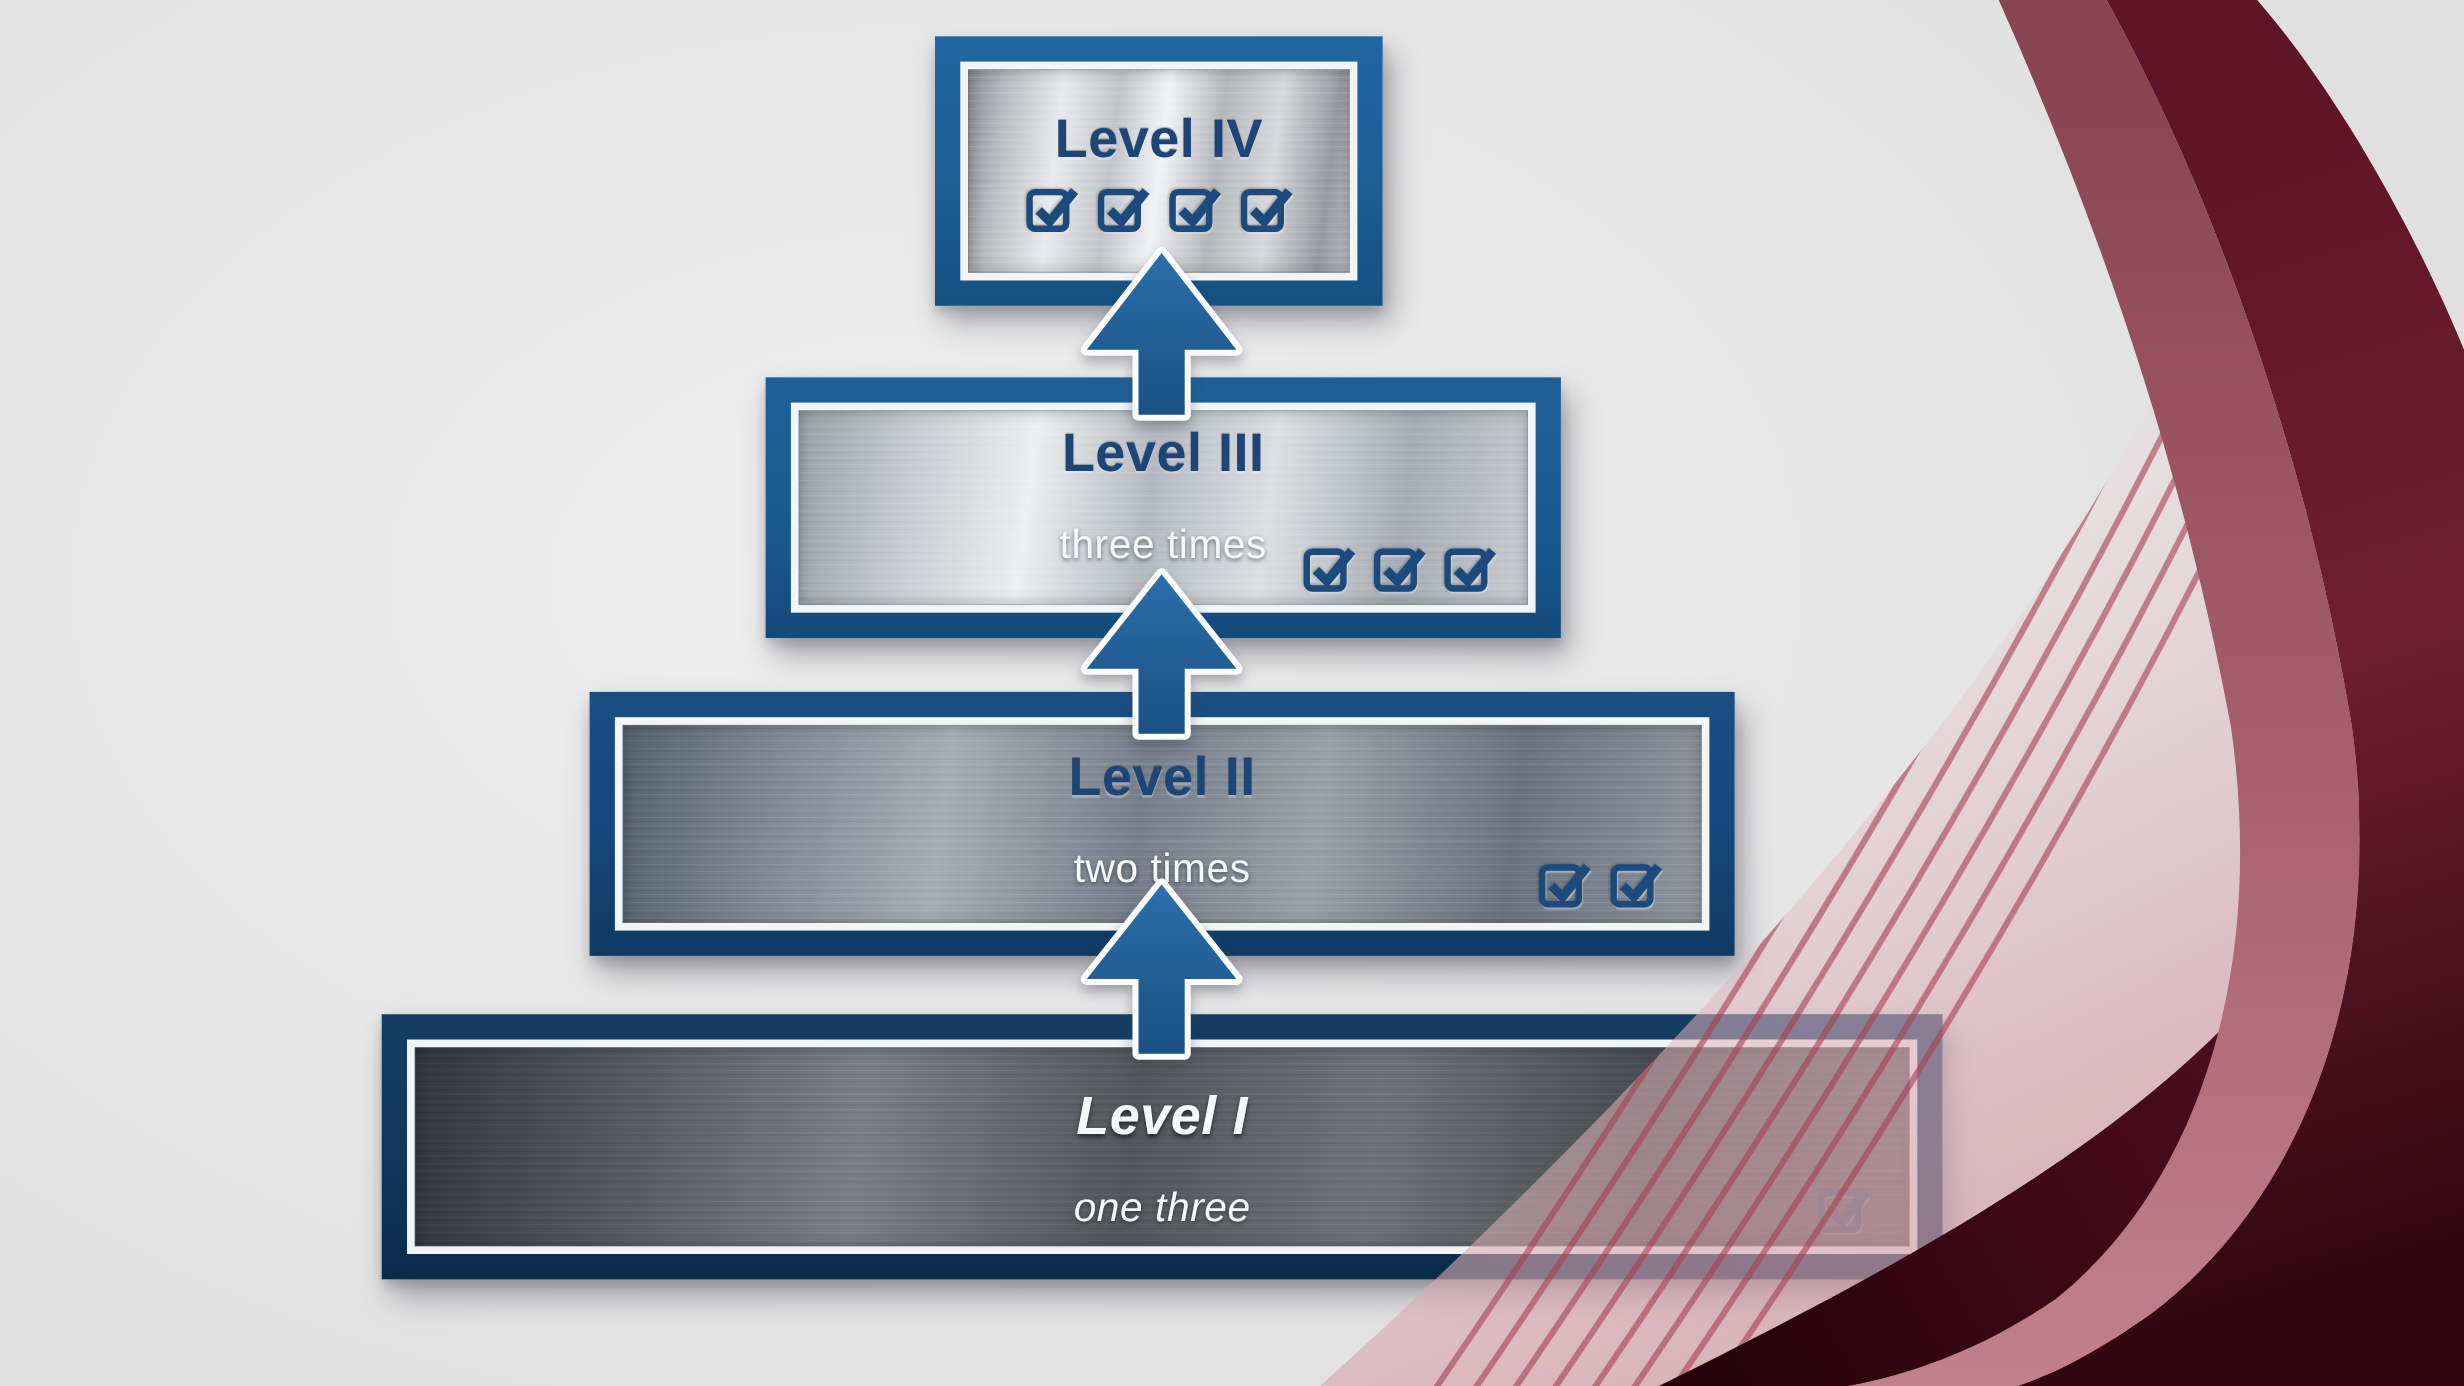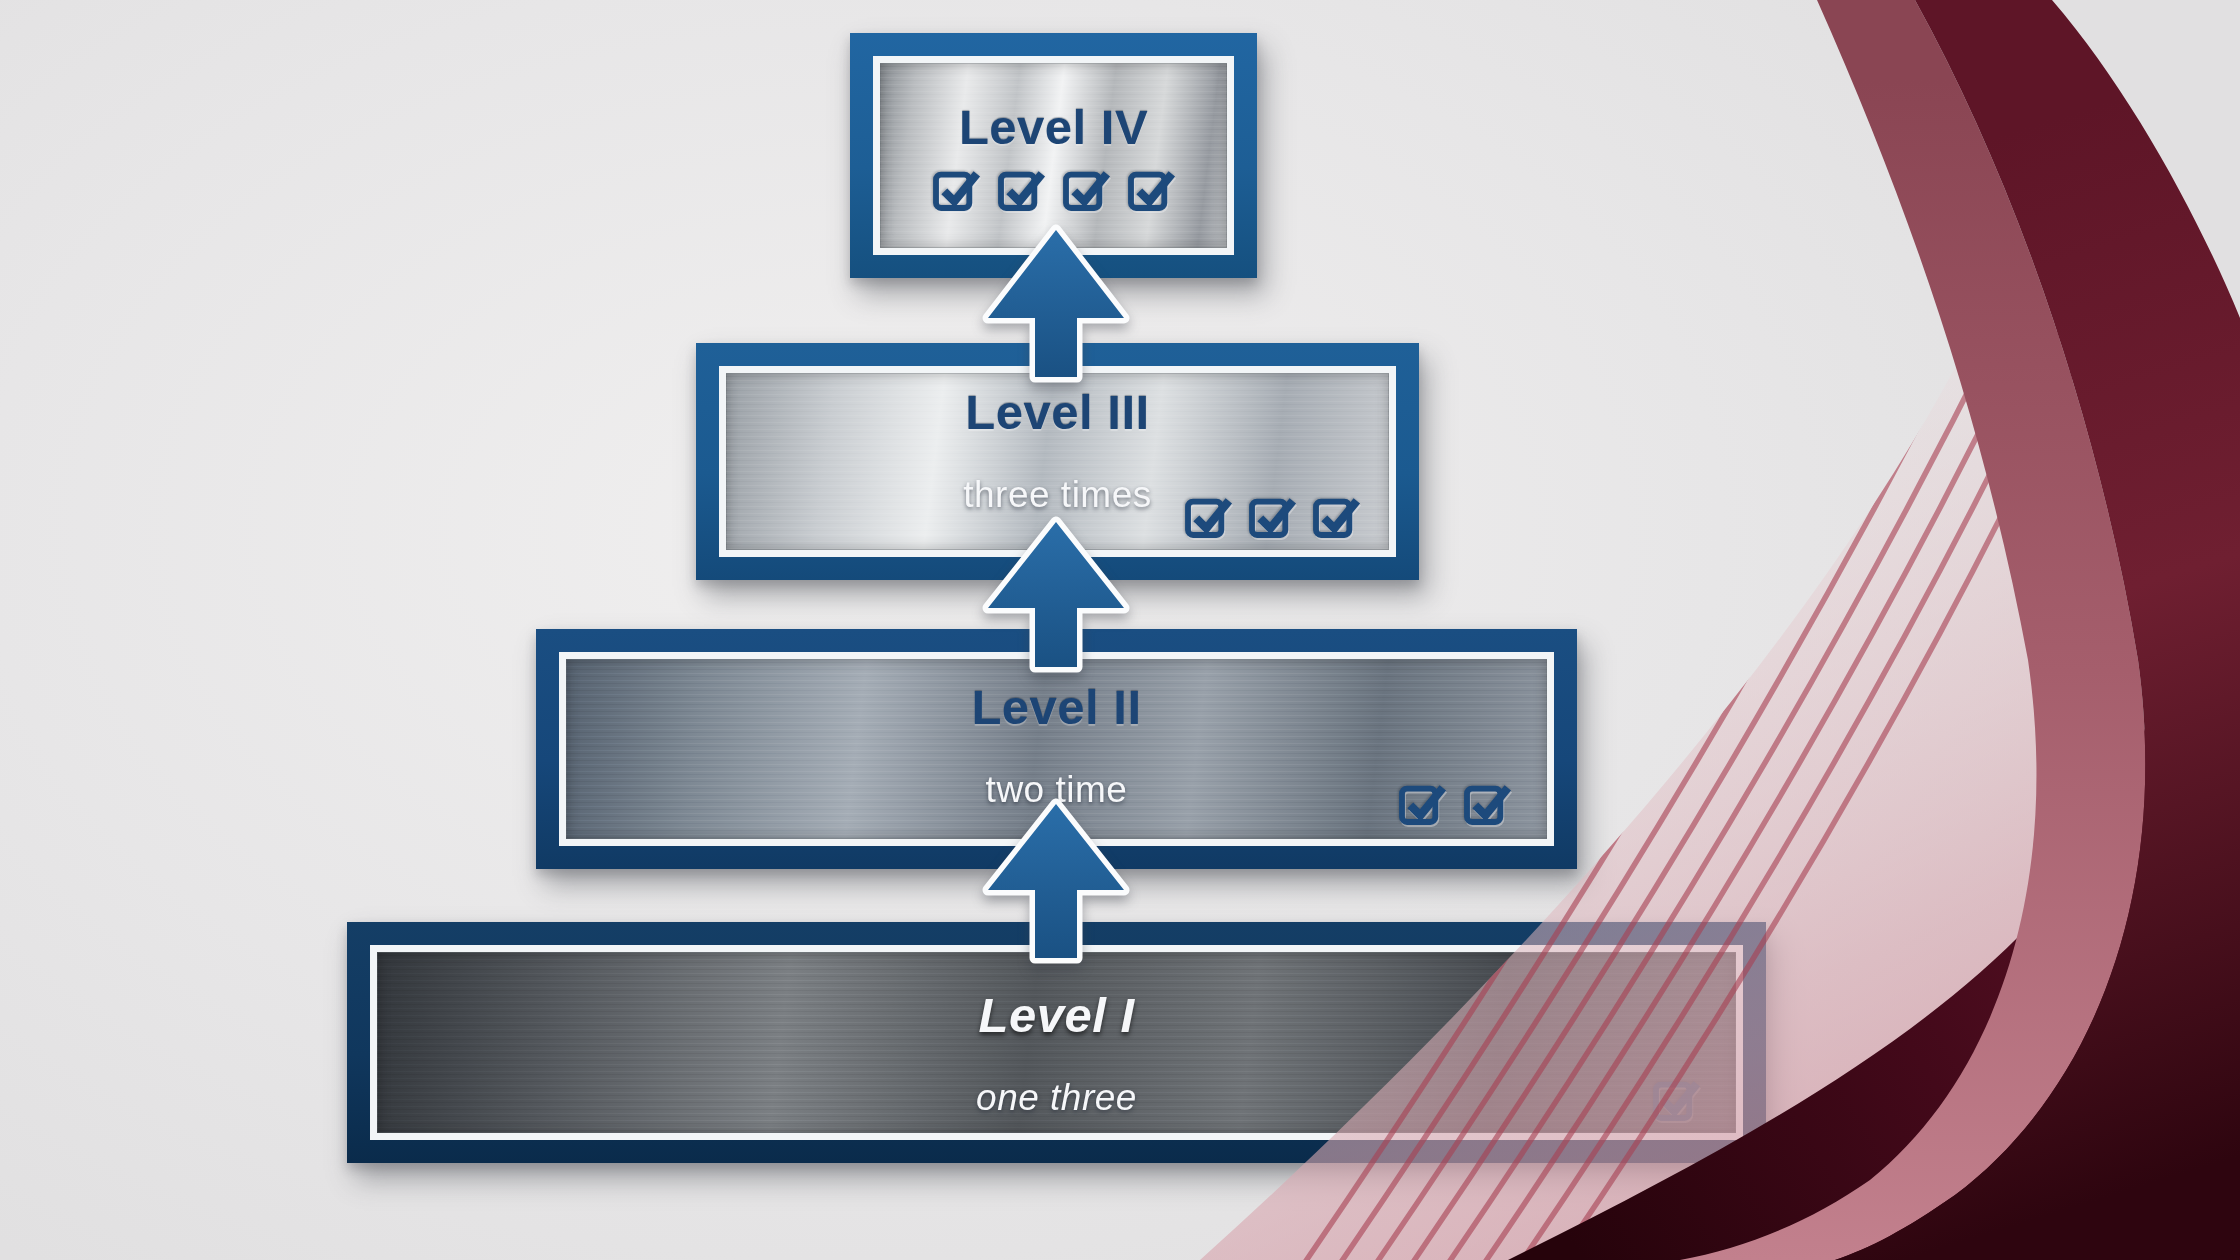--- a/index.html
+++ b/index.html
@@ -131,21 +131,21 @@
     <path d="M16 34 L28 46 L55 13" fill="none" stroke-width="10"></path>
   </svg>
 </div>
     </div>
   </div>
 
   <div class="level-box level-2">
     <div class="panel">
       <div class="txt">
         <div class="lvl-title">Level II</div>
-        <div class="lvl-sub">two time</div>
+        <div class="lvl-sub">two times</div>
       </div>
       <div class="checks checks-abs">
   <svg class="cbx" viewBox="0 0 60 60" width="50" height="50" aria-hidden="true">
     <rect x="6" y="14" width="40" height="40" rx="6" fill="none" stroke-width="7"></rect>
     <path d="M16 34 L28 46 L55 13" fill="none" stroke-width="10"></path>
   </svg>
 
   <svg class="cbx" viewBox="0 0 60 60" width="50" height="50" aria-hidden="true">
     <rect x="6" y="14" width="40" height="40" rx="6" fill="none" stroke-width="7"></rect>
     <path d="M16 34 L28 46 L55 13" fill="none" stroke-width="10"></path>

